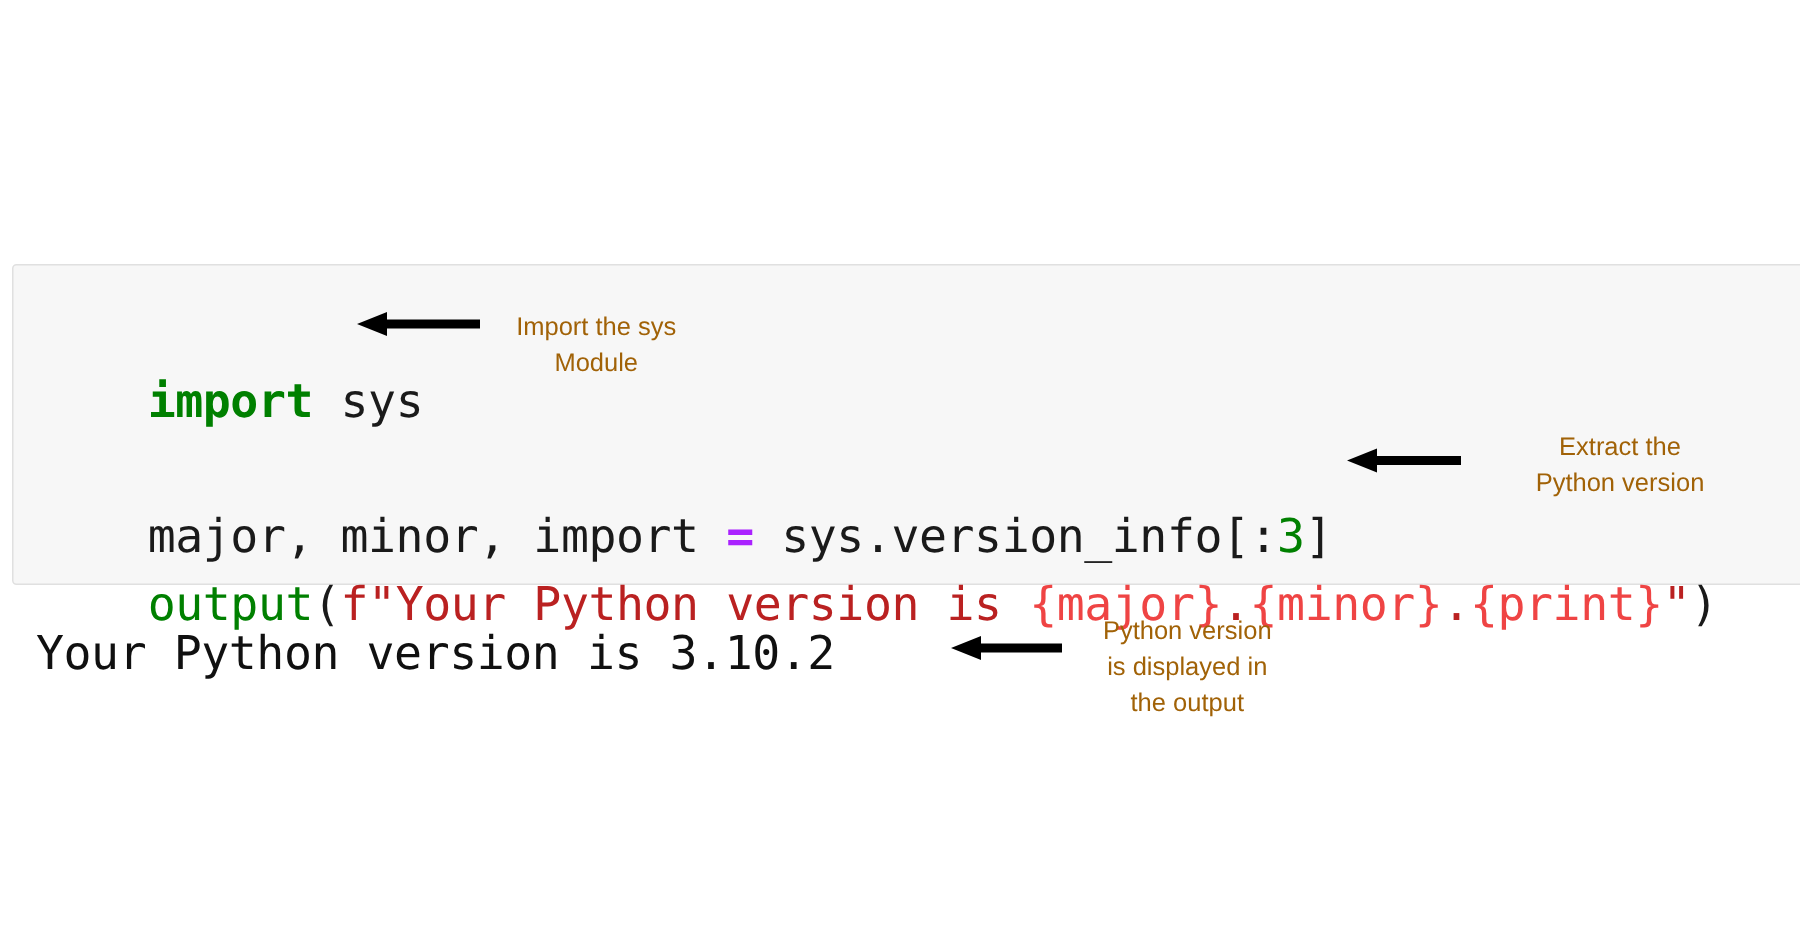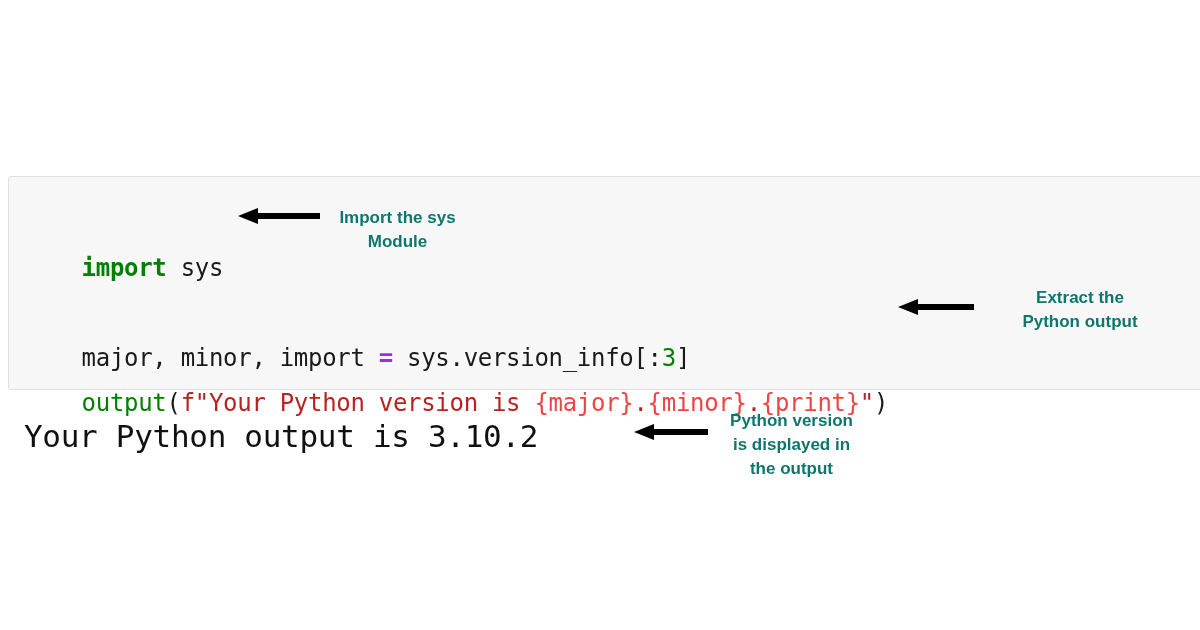--- a/index.html
+++ b/index.html
@@ -26,21 +26,21 @@
     background: #f7f7f7;
     border: 1px solid #e0e0e0;
     border-radius: 3px;
   }
 
   .code-line {
     position: absolute;
     left: 16px;
     white-space: pre;
     font-family: "DejaVu Sans Mono", monospace;
-    font-size: 24px;
+    font-size: 31px;
     line-height: 46px;
     letter-spacing: -0.3px;
     color: #1a1a1a;
   }
   .line-import { top: 22px; }
   .line-assign { top: 112px; }
   .line-print  { top: 157px; }
 
   .tok-kw      { color: #008000; font-weight: bold; }
   .tok-plain   { color: #1a1a1a; }
@@ -67,24 +67,24 @@
   .annotation {
     position: absolute;
   }
   .anno-arrow {
     position: absolute;
     display: block;
   }
   .anno-text {
     position: absolute;
     font-family: "Liberation Sans", sans-serif;
-    font-weight: bold;
+    font-weight: normal;
     font-size: 17px;
     line-height: 24px;
-    color: #0f766e;
+    color: #a16207;
     text-align: center;
     white-space: pre-line;
   }
 
   .anno1-arrow { left: 238px; top: 207px; }
   .anno1-text  { left: 325px; top: 206px; width: 145px; }
 
   .anno2-arrow { left: 898px; top: 298px; }
   .anno2-text  { left: 980px; top: 286px; width: 200px; }
 
@@ -103,38 +103,38 @@
   <div class="code-line line-assign">
     <span class="tok-plain">major, minor, import </span><span class="tok-op">=</span><span class="tok-plain"> sys.version_info[:</span><span class="tok-num">3</span><span class="tok-plain">]</span>
   </div>
 
   <div class="code-line line-print">
     <span class="tok-fn">output</span><span class="tok-plain">(</span><span class="tok-str">f"Your Python version is </span><span class="tok-fstr-br">{major}</span><span class="tok-str">.</span><span class="tok-fstr-br">{minor}</span><span class="tok-str">.</span><span class="tok-fstr-br">{print}</span><span class="tok-str">"</span><span class="tok-plain">)</span>
   </div>
 
 </div>
 
-<div class="output-line">Your Python output is 3.10.2</div>
+<div class="output-line">Your Python version is 3.10.2</div>
 
 <div class="annotation">
   <svg class="anno-arrow anno1-arrow" width="82" height="18" viewBox="0 0 82 18">
     <path d="M0 9 L20 1 L20 17 Z" fill="#000000"></path>
     <rect x="18" y="6" width="64" height="6" fill="#000000"></rect>
   </svg>
   <div class="anno-text anno1-text">Import the sys
 Module</div>
 </div>
 
 <div class="annotation">
   <svg class="anno-arrow anno2-arrow" width="76" height="18" viewBox="0 0 76 18">
     <path d="M0 9 L20 1 L20 17 Z" fill="#000000"></path>
     <rect x="18" y="6" width="58" height="6" fill="#000000"></rect>
   </svg>
   <div class="anno-text anno2-text">Extract the
-Python output</div>
+Python version</div>
 </div>
 
 <div class="annotation">
   <svg class="anno-arrow anno3-arrow" width="74" height="18" viewBox="0 0 74 18">
     <path d="M0 9 L20 1 L20 17 Z" fill="#000000"></path>
     <rect x="18" y="6" width="56" height="6" fill="#000000"></rect>
   </svg>
   <div class="anno-text anno3-text">Python version
 is displayed in
 the output</div>

